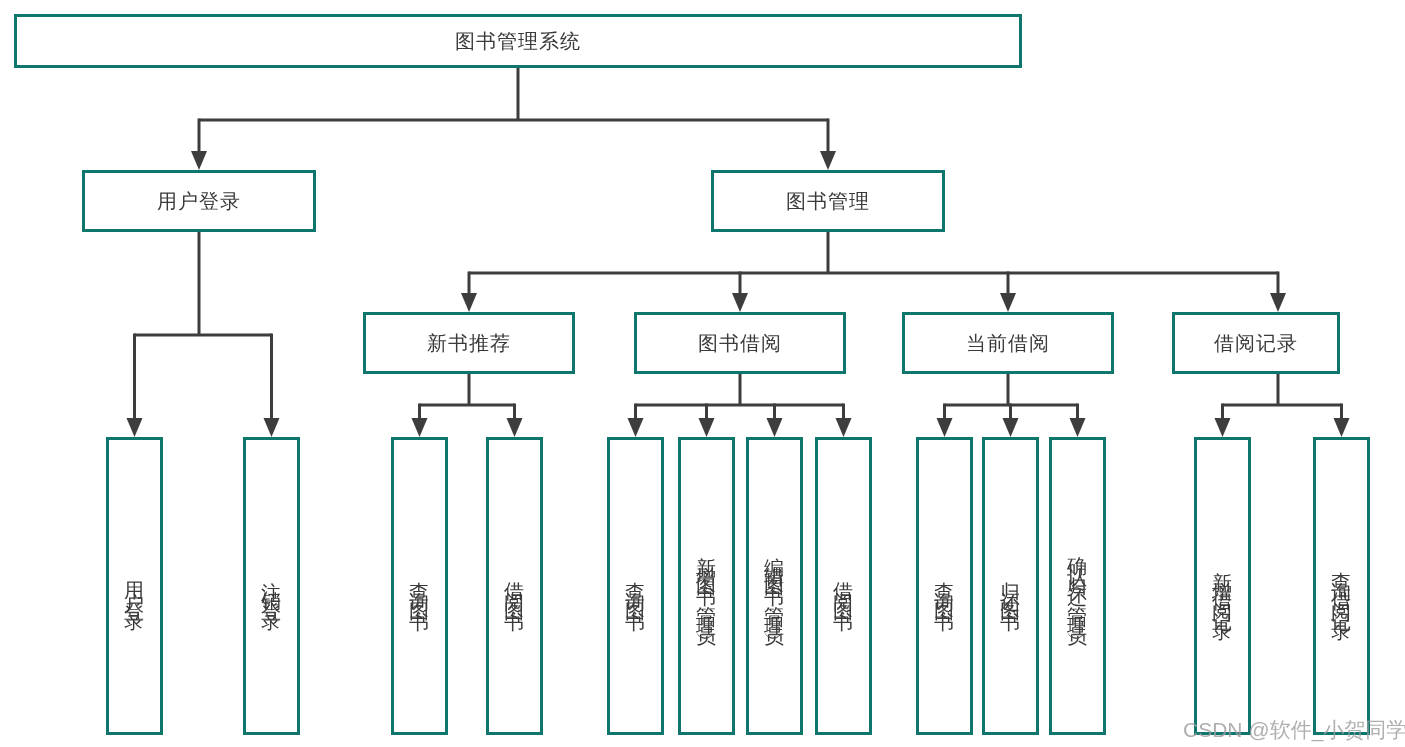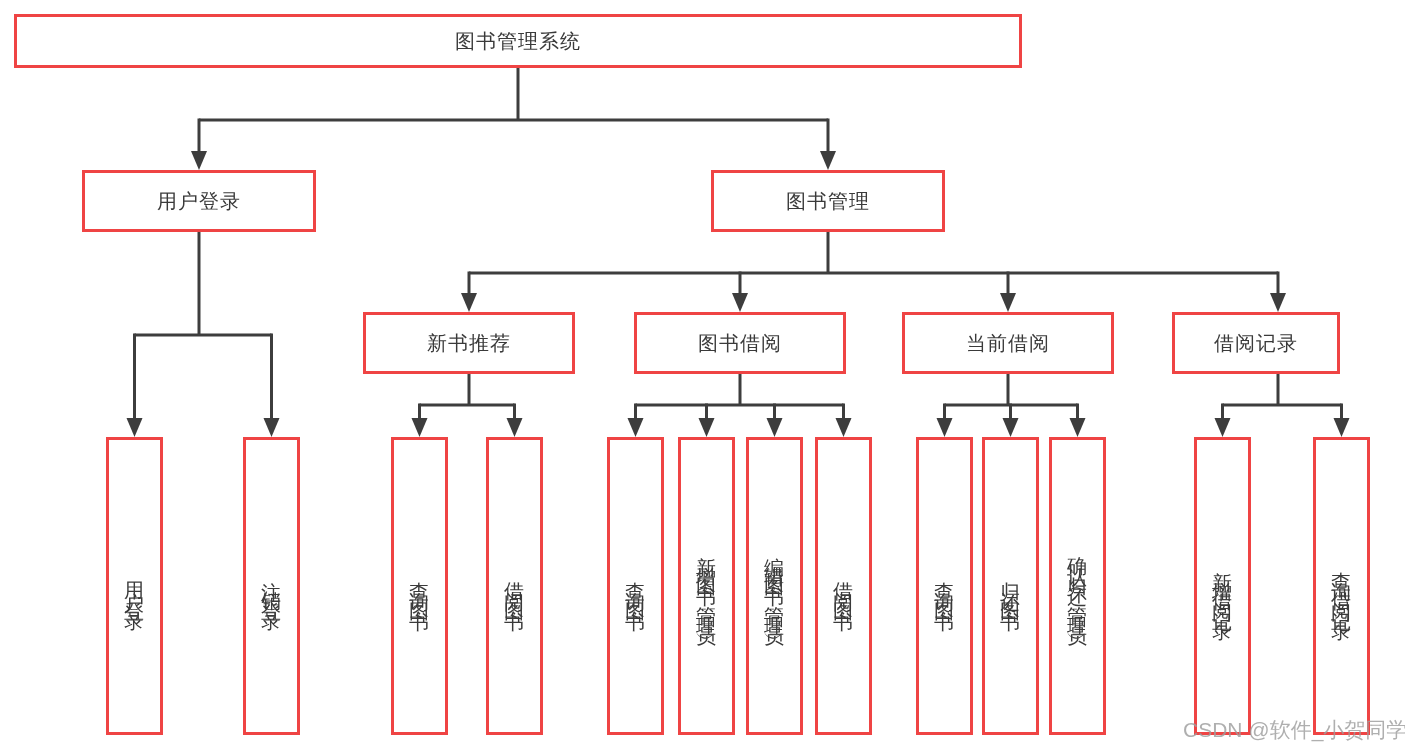--- a/index.html
+++ b/index.html
@@ -8,21 +8,21 @@
     width: 1405px;
     height: 747px;
     background: #ffffff;
     font-family: "Liberation Sans", "DejaVu Sans", sans-serif;
     overflow: hidden;
   }
   .node {
     position: absolute;
     box-sizing: border-box;
     background: #ffffff;
-    border: 3px solid #ef4444;
+    border: 3px solid #0f766e;
     display: flex;
     align-items: center;
     justify-content: center;
     color: #3a3a3a;
   }
   .hbox { font-size: 20px; letter-spacing: 1px; }
   .rootbox { font-size: 20px; letter-spacing: 1px; }
   .vbox { width: 57px; top: 437px; height: 298px; }
   .vtext {
     writing-mode: vertical-rl;

